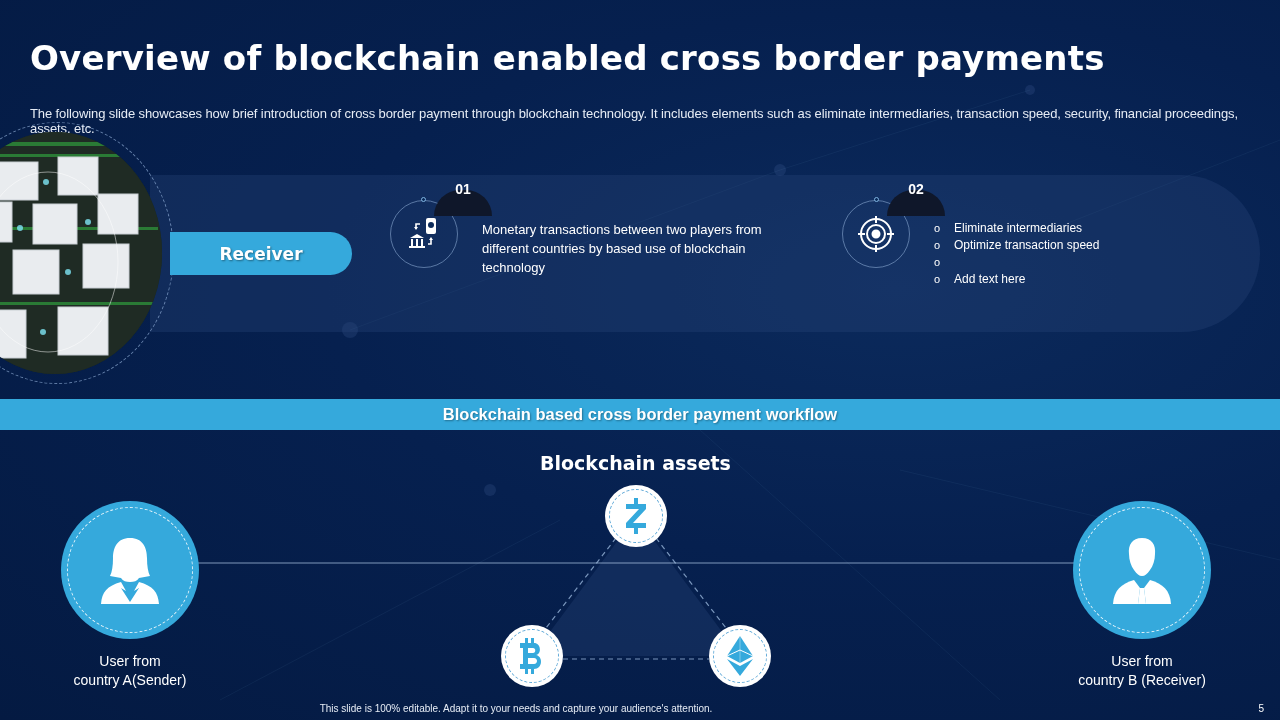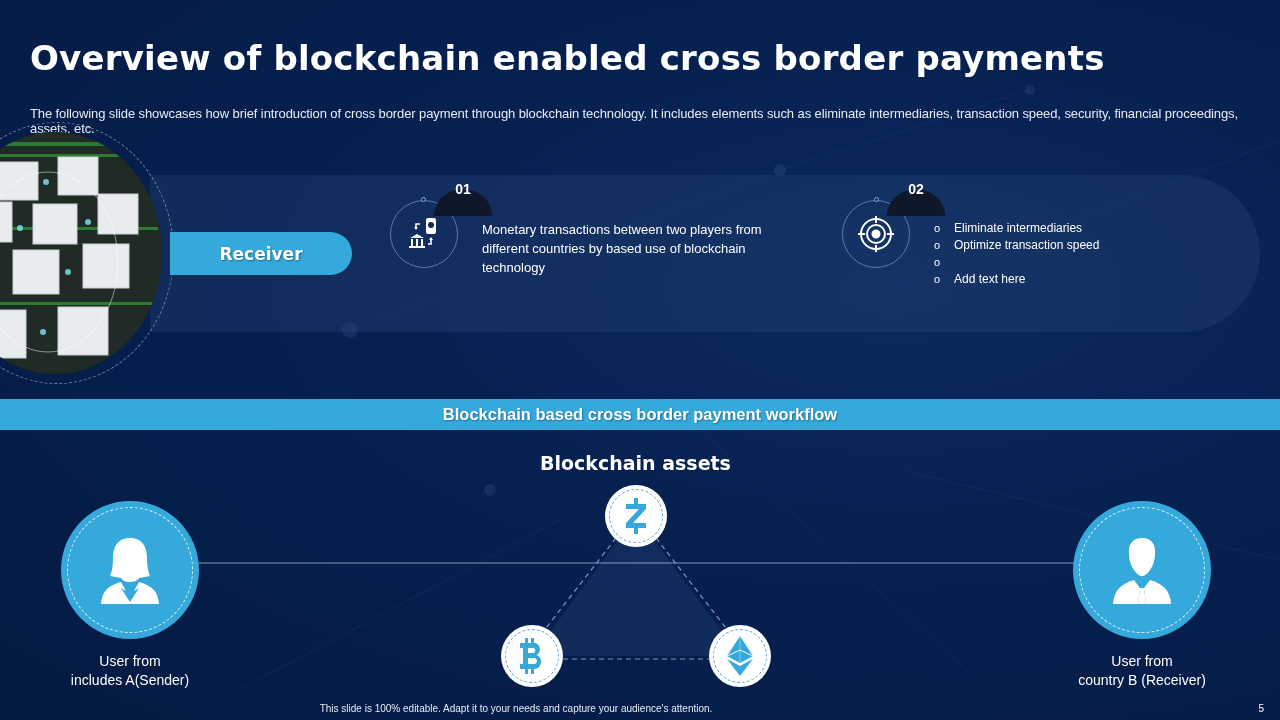--- a/index.html
+++ b/index.html
@@ -260,21 +260,21 @@
 
 <div class="user-circle" style="left:61px; top:501px;">
   <div class="inner"></div>
   <svg width="62" height="68" viewBox="0 0 62 68" fill="#fff">
     <path d="M31 2 C18 2 14 12 14 22 C14 30 13 36 11 40 L22 42 C24 45 27 46 31 46 C35 46 38 45 40 42 L51 40 C49 36 48 30 48 22 C48 12 44 2 31 2 Z"></path>
     <path d="M2 68 C3 56 8 50 22 46 L27 55 L22 52 L31 66 L40 52 L35 55 L40 46 C54 50 59 56 60 68 Z"></path>
   </svg>
 </div>
 <div class="user-label" style="left:40px; top:652px;">
   <div>User from</div>
-  <div>includes A(Sender)</div>
+  <div>country A(Sender)</div>
 </div>
 
 <div class="user-circle" style="left:1073px; top:501px;">
   <div class="inner"></div>
   <svg width="62" height="68" viewBox="0 0 62 68" fill="#fff">
     <path d="M31 2 C21 2 17 9 18 18 C18 24 20 30 23 34 C26 38 28 40 31 40 C34 40 36 38 39 34 C42 30 44 24 44 18 C45 9 41 2 31 2 Z"></path>
     <path d="M2 68 C3 54 10 48 23 44 L29 52 L27 68 Z"></path>
     <path d="M60 68 C59 54 52 48 39 44 L33 52 L35 68 Z"></path>
     <polygon points="29,52 33,52 35,68 27,68"></polygon>
   </svg>

